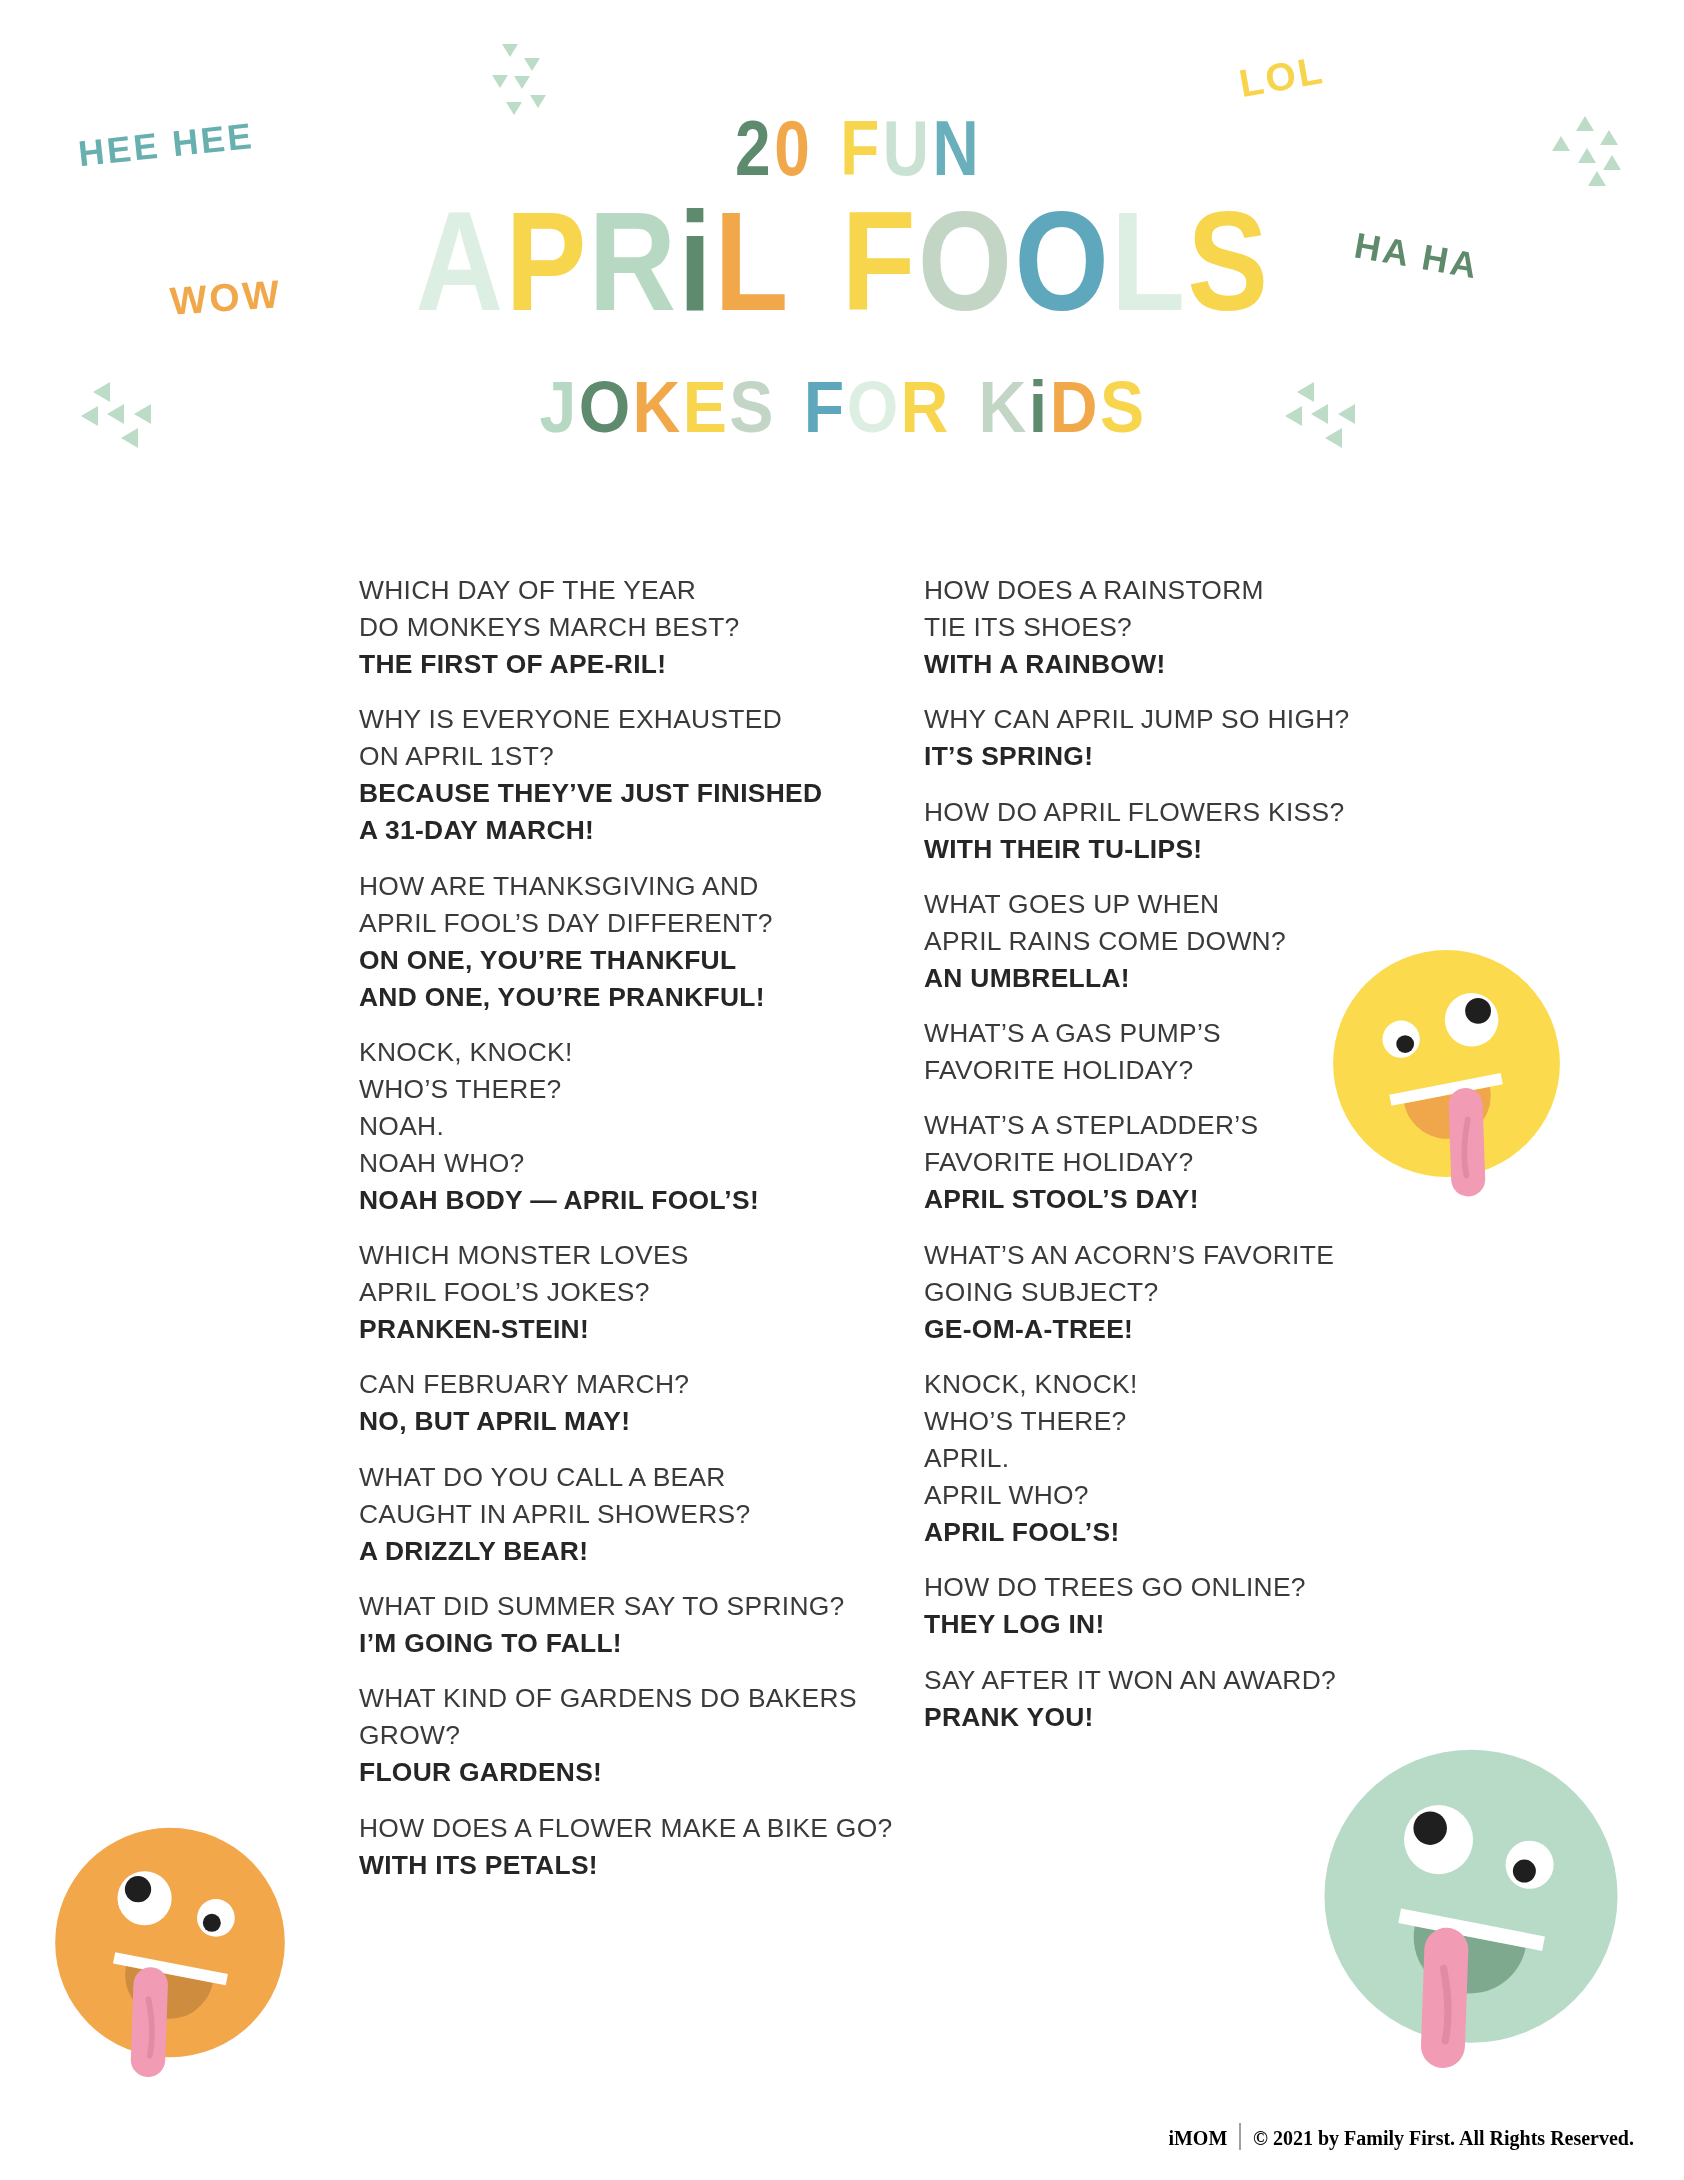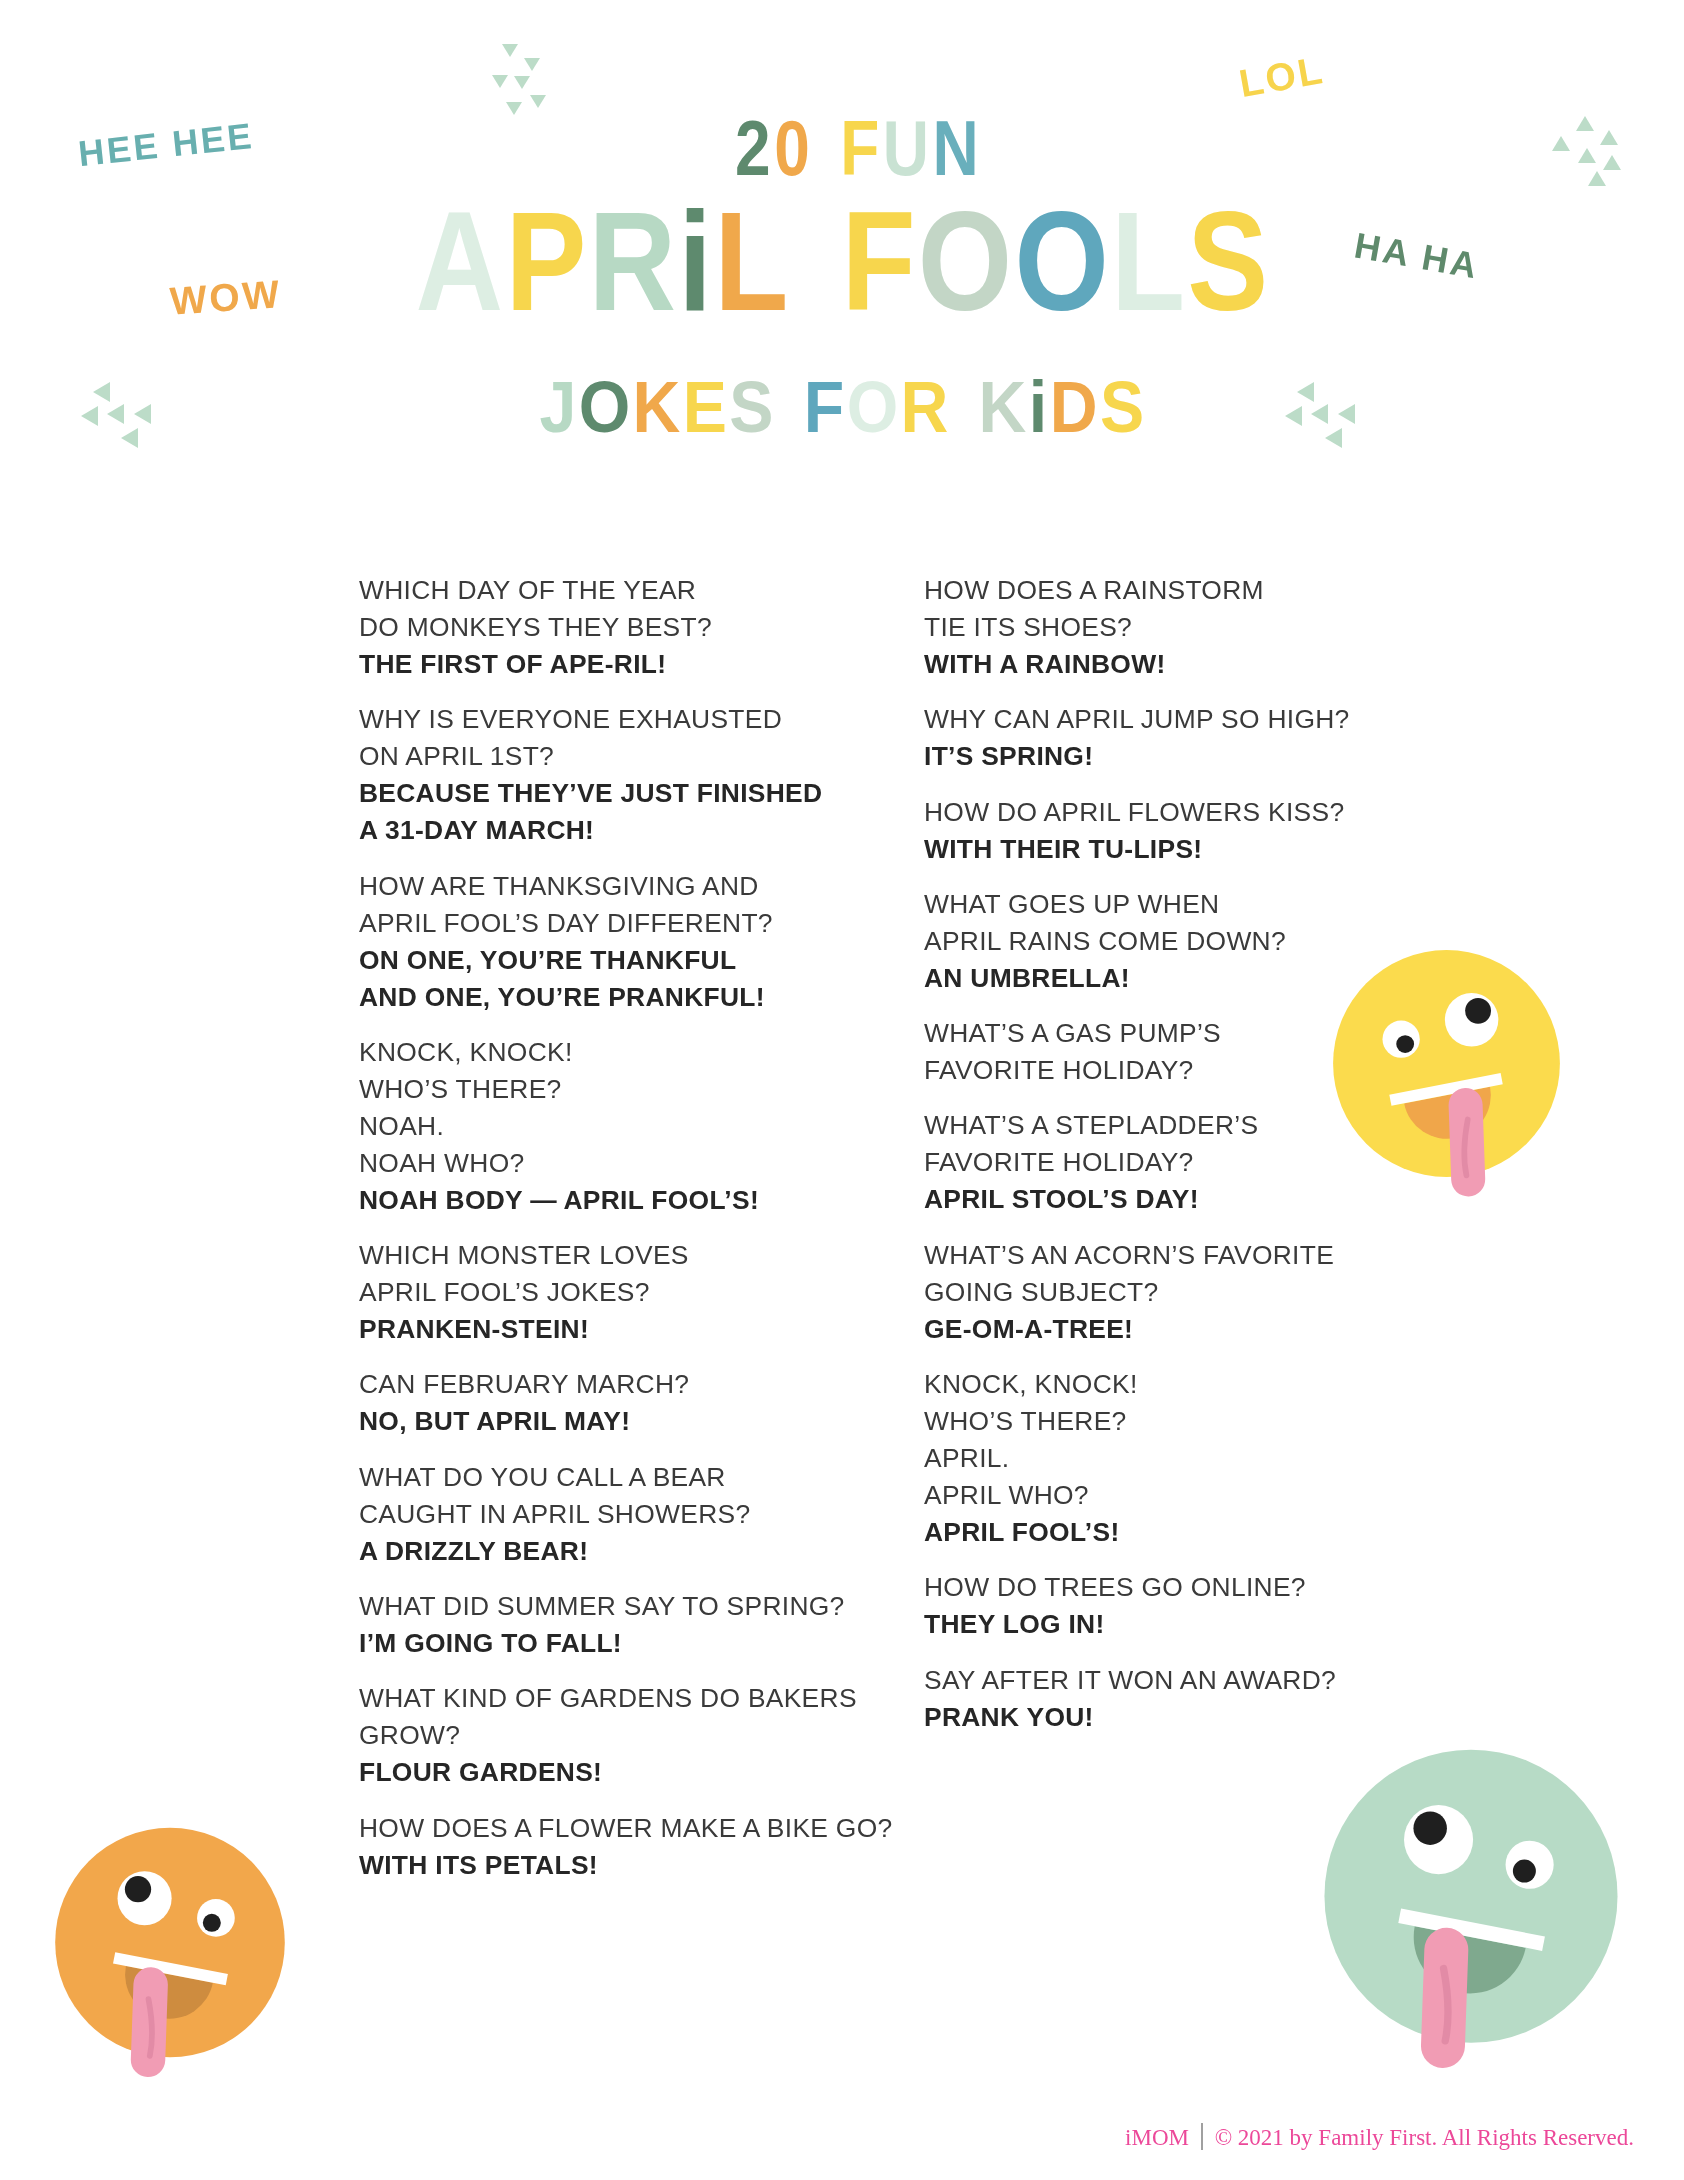--- a/index.html
+++ b/index.html
@@ -35,22 +35,23 @@
   .jokes-col-right{left:924px;width:596px;}
   .joke{margin:0 0 18.3px 0;}
   .q-line{color:#3a3a3a;font-weight:400;}
   .a-line{color:#262626;font-weight:700;}
   
   .emoji{position:absolute;}
   .emoji svg{display:block;}
   
   .footer{
     position:absolute;top:2123px;right:51px;
-    font-family:"Liberation Serif",serif;font-size:23px;color:#ec4899;
+    font-family:"Liberation Serif",serif;font-size:20px;color:#000000;
     white-space:nowrap;
+    font-weight:bold;
   }
   .footer .bar{
     display:inline-block;width:1.7px;height:27px;background:#a0a0a0;
     margin:0 12px;vertical-align:-5.1px;
   }
 </style>
 </head>
 <body>
 
 <div class="page">
@@ -91,21 +92,21 @@
       <div class="tri" style="left: 40px; top: 46px; border-top: 10.2px solid transparent; border-bottom: 10.2px solid transparent; border-right: 17px solid rgb(188, 220, 200);"></div>
     </div>
 
   <div class="title-line title-20fun"><span class="tl-inner" id="title-line1"><span class="ch" style="color: rgb(94, 138, 110);">2</span><span class="ch" style="color: rgb(240, 168, 75);">0</span><span class="sp"></span><span class="ch" style="color: rgb(247, 214, 77);">F</span><span class="ch" style="color: rgb(201, 226, 211);">U</span><span class="ch" style="color: rgb(105, 175, 188);">N</span></span></div>
   <div class="title-line title-aprilfools"><span class="tl-inner" id="title-line2"><span class="ch" style="color: rgb(221, 238, 227);">A</span><span class="ch" style="color: rgb(247, 214, 77);">P</span><span class="ch" style="color: rgb(183, 217, 196);">R</span><span class="ch" style="color: rgb(94, 138, 110);">i</span><span class="ch" style="color: rgb(240, 168, 75);">L</span><span class="sp"></span><span class="ch" style="color: rgb(247, 214, 77);">F</span><span class="ch" style="color: rgb(195, 214, 198);">O</span><span class="ch" style="color: rgb(95, 167, 189);">O</span><span class="ch" style="color: rgb(221, 238, 227);">L</span><span class="ch" style="color: rgb(247, 214, 77);">S</span></span></div>
   <div class="title-line title-jokesforkids"><span class="tl-inner" id="title-line3"><span class="ch" style="color: rgb(183, 217, 196);">J</span><span class="ch" style="color: rgb(94, 138, 110);">O</span><span class="ch" style="color: rgb(240, 168, 75);">K</span><span class="ch" style="color: rgb(247, 214, 77);">E</span><span class="ch" style="color: rgb(195, 214, 198);">S</span><span class="sp"></span><span class="ch" style="color: rgb(95, 167, 189);">F</span><span class="ch" style="color: rgb(221, 238, 227);">O</span><span class="ch" style="color: rgb(247, 214, 77);">R</span><span class="sp"></span><span class="ch" style="color: rgb(195, 214, 198);">K</span><span class="ch" style="color: rgb(94, 138, 110);">i</span><span class="ch" style="color: rgb(240, 168, 75);">D</span><span class="ch" style="color: rgb(247, 214, 77);">S</span></span></div>
 
   <div class="jokes-col jokes-col-left" id="jokes-left">
       <div class="joke">
         <div class="q-line">WHICH DAY OF THE YEAR</div>
-        <div class="q-line">DO MONKEYS THEY BEST?</div>
+        <div class="q-line">DO MONKEYS MARCH BEST?</div>
         <div class="a-line">THE FIRST OF APE-RIL!</div>
       </div>
       <div class="joke">
         <div class="q-line">WHY IS EVERYONE EXHAUSTED</div>
         <div class="q-line">ON APRIL 1ST?</div>
         <div class="a-line">BECAUSE THEY’VE JUST FINISHED</div>
         <div class="a-line">A 31-DAY MARCH!</div>
       </div>
       <div class="joke">
         <div class="q-line">HOW ARE THANKSGIVING AND</div>

